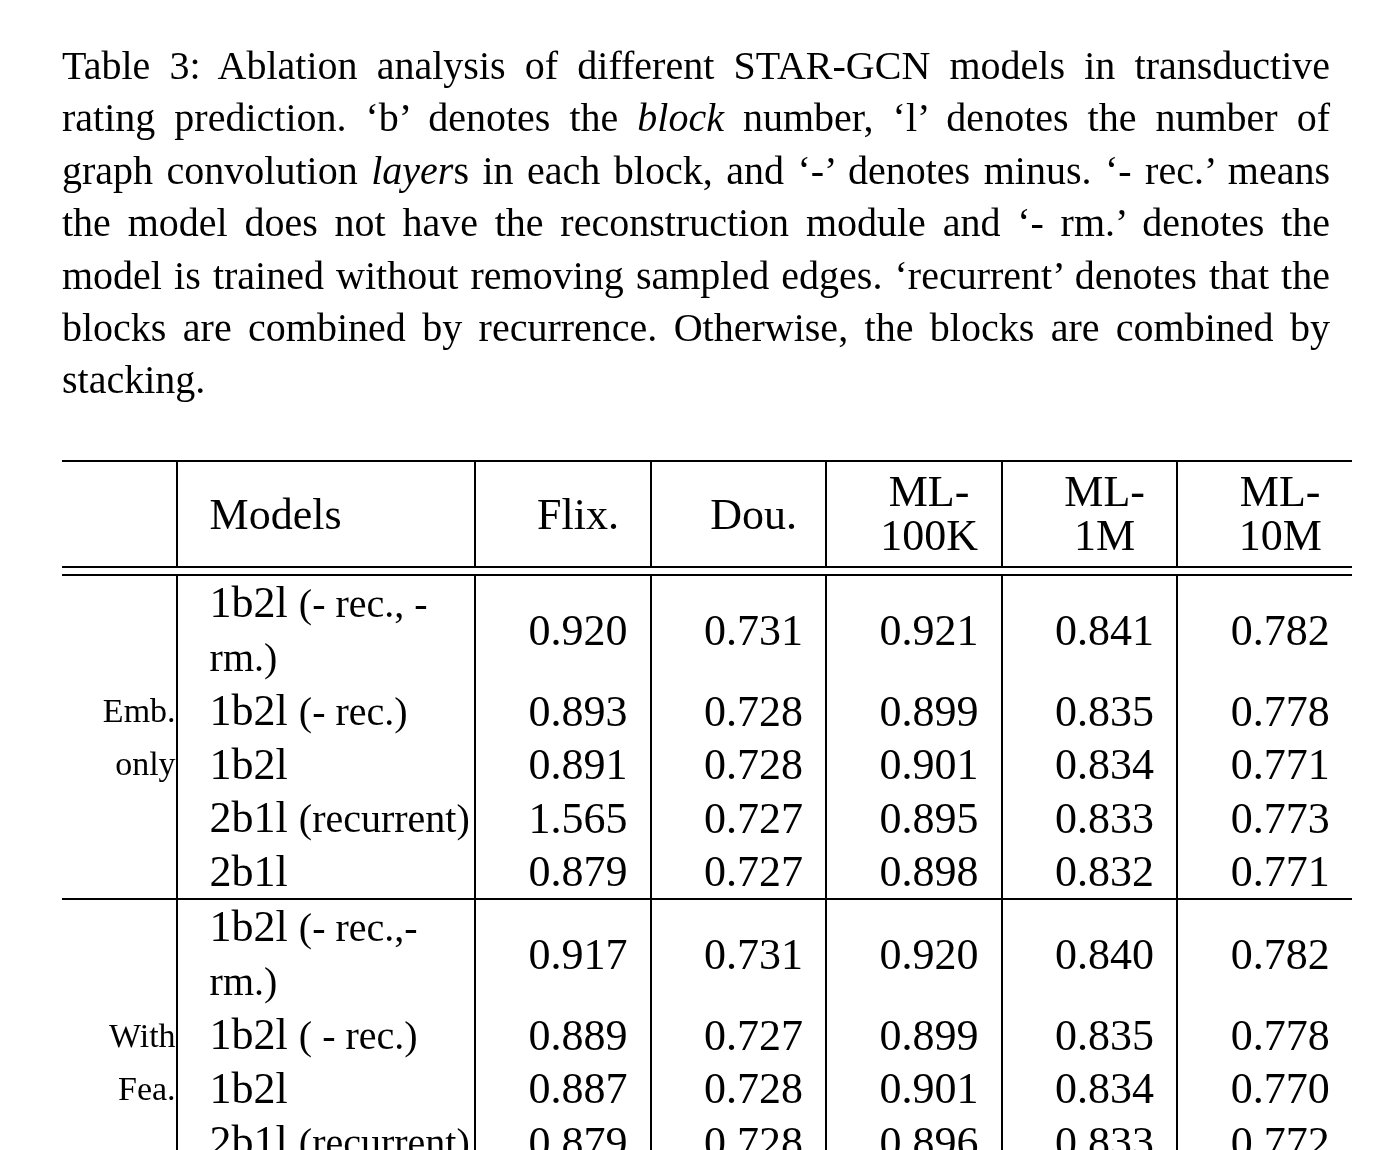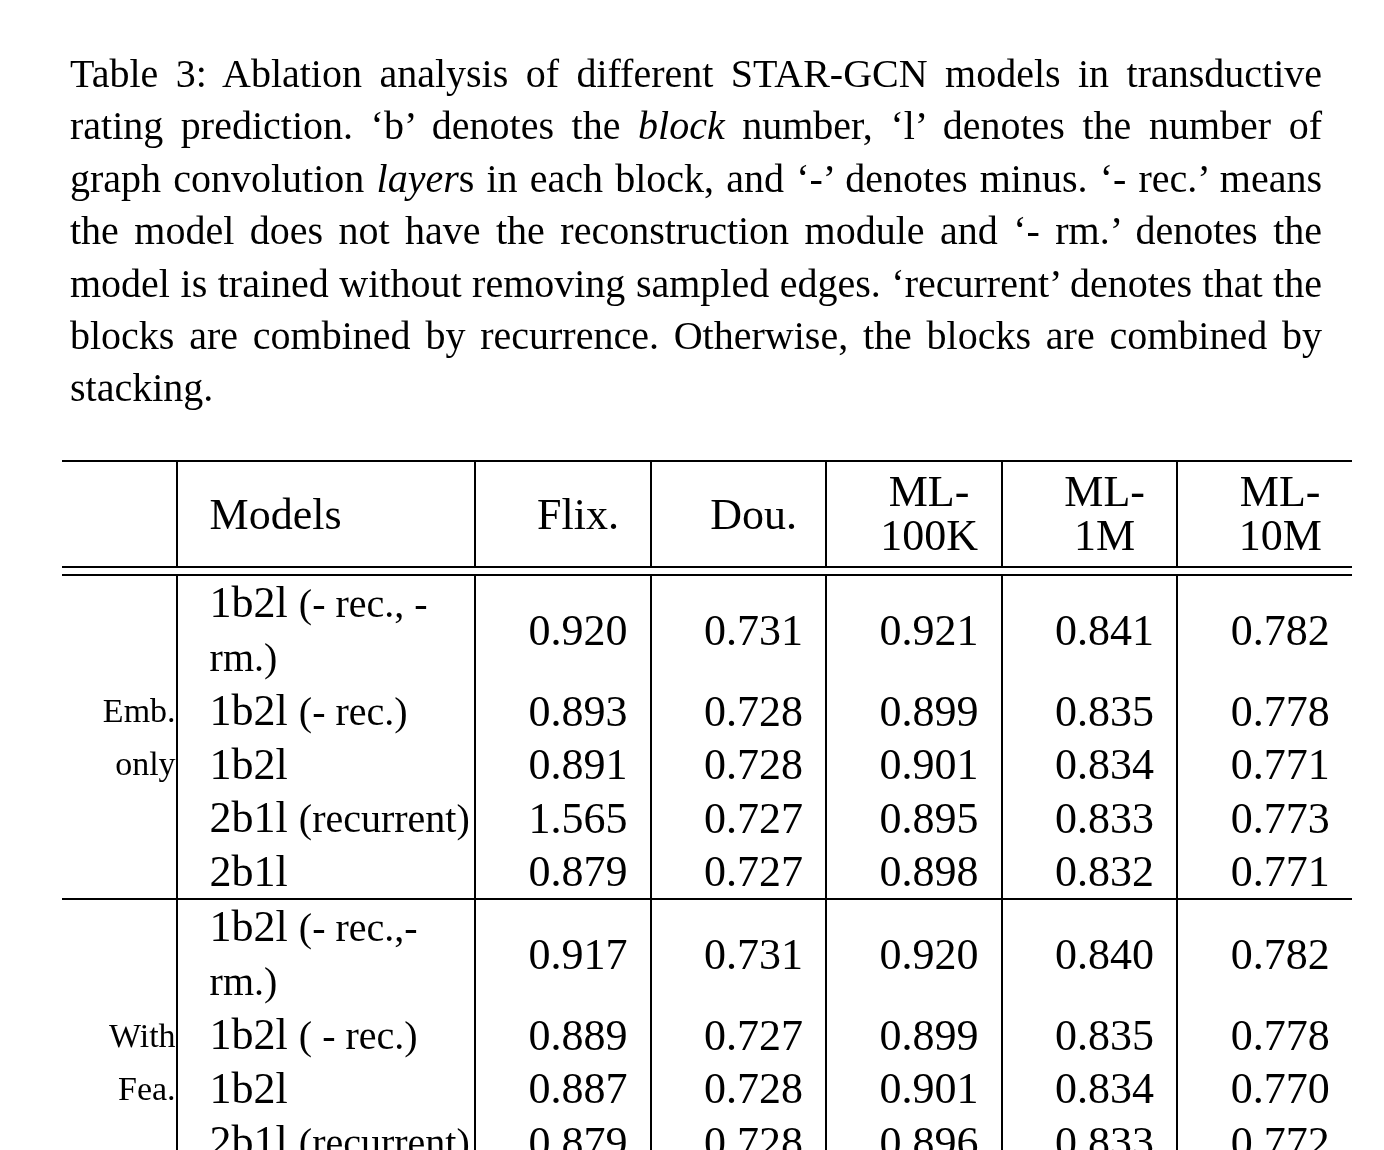--- a/index.html
+++ b/index.html
@@ -1,18 +1,18 @@
 <!DOCTYPE html>
 <html><head>
 <meta charset="utf-8">
 <style>
   html, body { margin: 0; padding: 0; background: #ffffff; }
   body { width: 1384px; height: 1150px; position: relative; font-family: "Liberation Serif", "DejaVu Serif", serif; color: #000; }
   .caption { position: absolute; left: 62px; top: 40px; width: 1268px; font-size: 40px; line-height: 52.4px; text-align: justify; }
-  .caption p { margin: 8px; }
+  .caption p { margin: 0; }
   .caption i { font-style: italic; }
   .tbl { position: absolute; left: 62px; top: 460px; width: 1290px; border-collapse: collapse; font-size: 44px; }
   .tbl td, .tbl th { padding: 0; font-weight: normal; vertical-align: middle; }
   .col-group { width: 136px; text-align: right; font-size: 34px; }
   .col-model { width: 316px; padding-left: 32px !important; text-align: left; border-left: 2px solid #000; margin-top: 12px; }
   .col-num { width: 168px; text-align: center; padding-left: 30px !important; border-left: 2px solid #000; }
   thead tr th { height: 104px; border-top: 2.5px solid #000; }
   thead tr th.hdr2 { line-height: 44px; }
   .sep-row td { height: 6px; border-top: 2px solid #000; border-bottom: 2px solid #000; }
   .sep-row td.nb { border-left: 0; }

